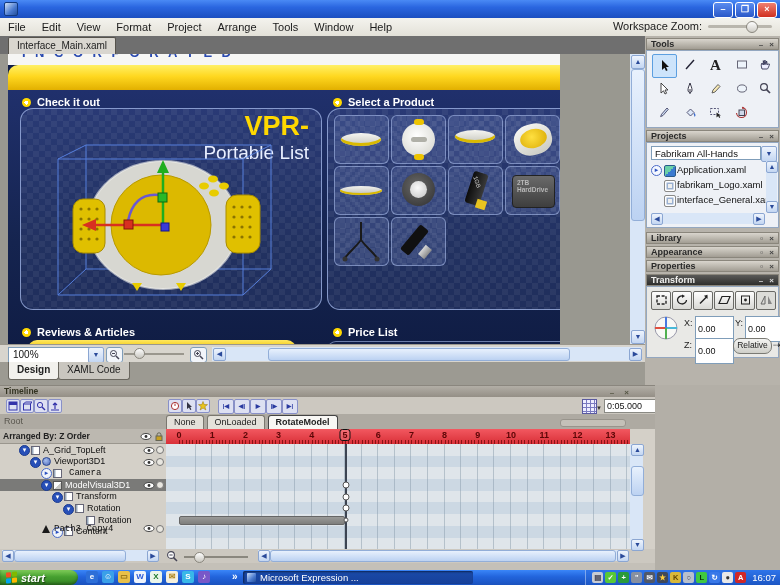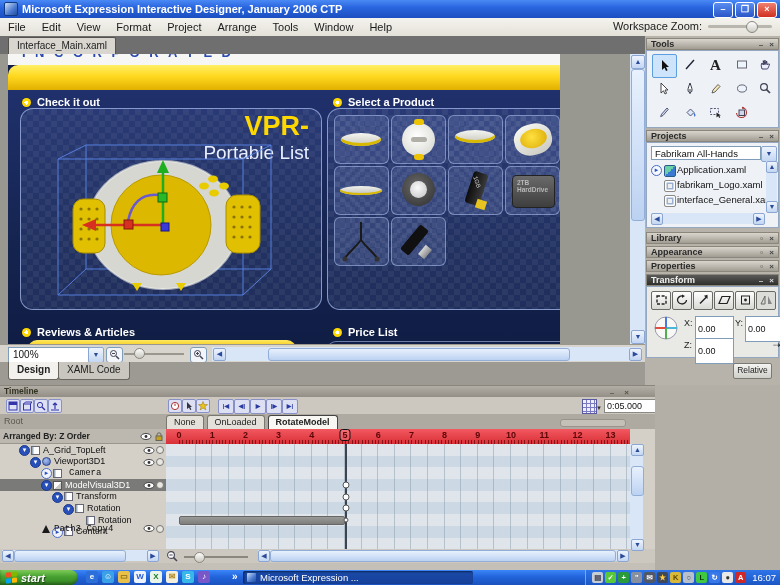--- a/index.html
+++ b/index.html
@@ -134,21 +134,21 @@
   .pico.file{background:#f0f0ee;border:1px solid #8a8a88;box-shadow:inset 0 0 0 1.5px #fff, inset 0 0 0 3px #9ab0d0;}
   .mini-sb{position:absolute;background:#d9e6f7;}
   
   .tbtn{position:absolute;top:4px;width:18px;height:17px;background:linear-gradient(180deg,#fefefe,#d8d8d4);
     border:1px solid #6a6a66;border-radius:2px;text-align:center;}
   .tbtn svg{margin-top:2px;}
   .tfield{position:absolute;width:33px;height:12px;background:#fff;border:1px solid #7f9db9;font-size:9px;
     font-family:"Liberation Sans",sans-serif;padding:6px 2px;color:#111;}
   .tlab{position:absolute;font-size:9px;color:#222;}
   #rel-btn{position:absolute;left:86px;top:51px;width:37px;height:14px;background:linear-gradient(180deg,#f4f4f2,#cfcfc9);
-    border:1px solid #7a7a74;border-radius:2px;font-size:8.5px;text-align:center;line-height:13px;color:#222;margin-top:25px;}
+    border:1px solid #7a7a74;border-radius:7px;font-size:8.5px;text-align:center;line-height:13px;color:#222;}
   
   #timeline{left:0;top:385px;width:655px;height:185px;background:#d4d0c8;border-top:1px solid #8a867e;}
   #tl-void{left:655px;top:385px;width:125px;height:185px;background:#b3afa7;}
   #tl-hdr{left:0;top:0;width:655px;height:11px;background:linear-gradient(180deg,#b2aea6,#948f86);
     font-size:8.5px;font-weight:bold;color:#332;padding-left:4px;line-height:11px;box-sizing:border-box;}
   #tl-hdr-btns{position:absolute;right:22px;top:1px;font-size:8px;color:#554;letter-spacing:4px;}
   #tl-toolbar{left:0;top:11px;width:655px;height:17px;background:#ccc8c0;}
   .tlbtn{position:absolute;top:2px;width:12px;height:12px;background:#dde0f2;border:1px solid #8890c8;border-radius:2px;}
   .tlbtn svg{display:block;margin:1px auto 0;}
   .pb-btn{position:absolute;top:2px;width:14px;height:13px;background:#dde0f2;border:1px solid #8890c8;border-radius:2px;
@@ -225,21 +225,20 @@
   .trayico{width:11px;height:11px;border-radius:2px;font-size:7.5px;line-height:11px;text-align:center;font-weight:bold;}
   #clock{color:#fff;font-size:9.5px;margin-left:4px;}
 </style>
 </head>
 <body>
 
 <div id="app">
 
   <div id="titlebar" class="abs">
     <span id="app-icon"></span>
-    <span>Microsoft Expression Interactive Designer, January 2006 CTP</span>
     <span id="win-controls">
       <span class="wbtn">–</span>
       <span class="wbtn">❐</span>
       <span class="wbtn close">×</span>
     </span>
   </div>
 
   <div id="menubar" class="abs">
     <span id="menu-items">
         <span class="menu-item">File</span>

